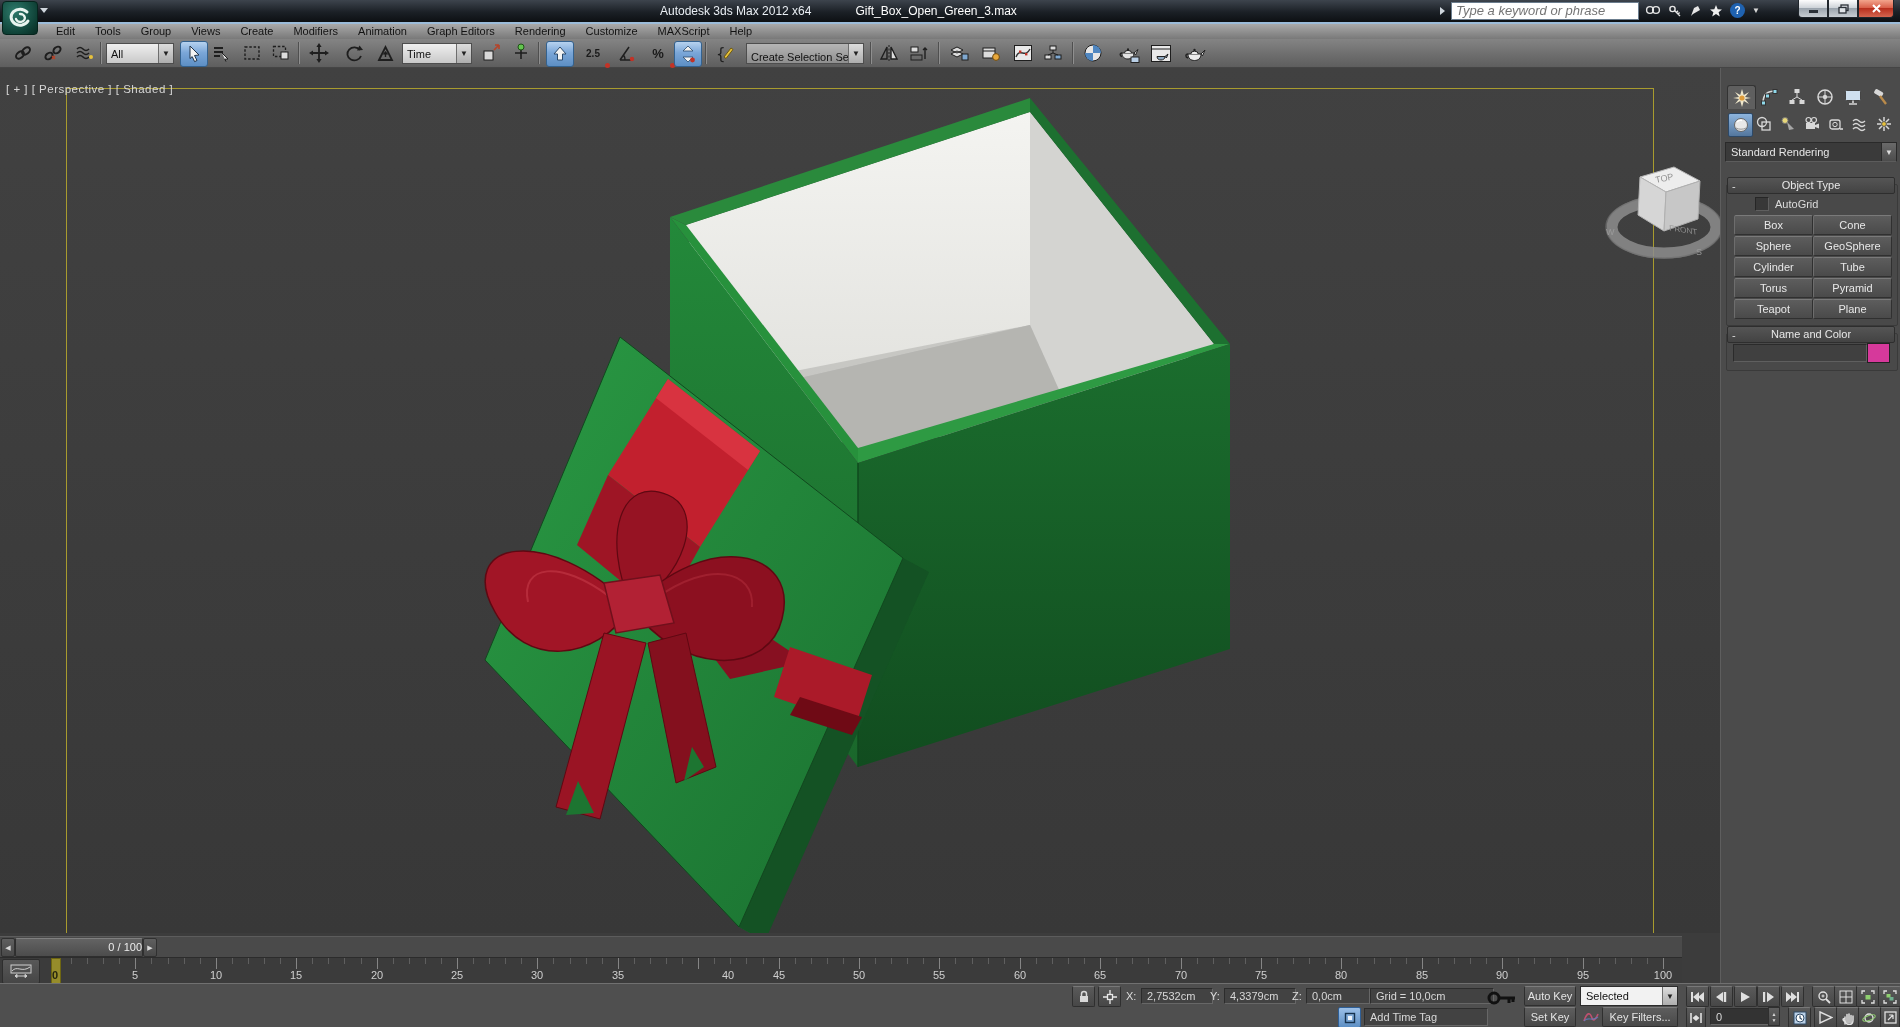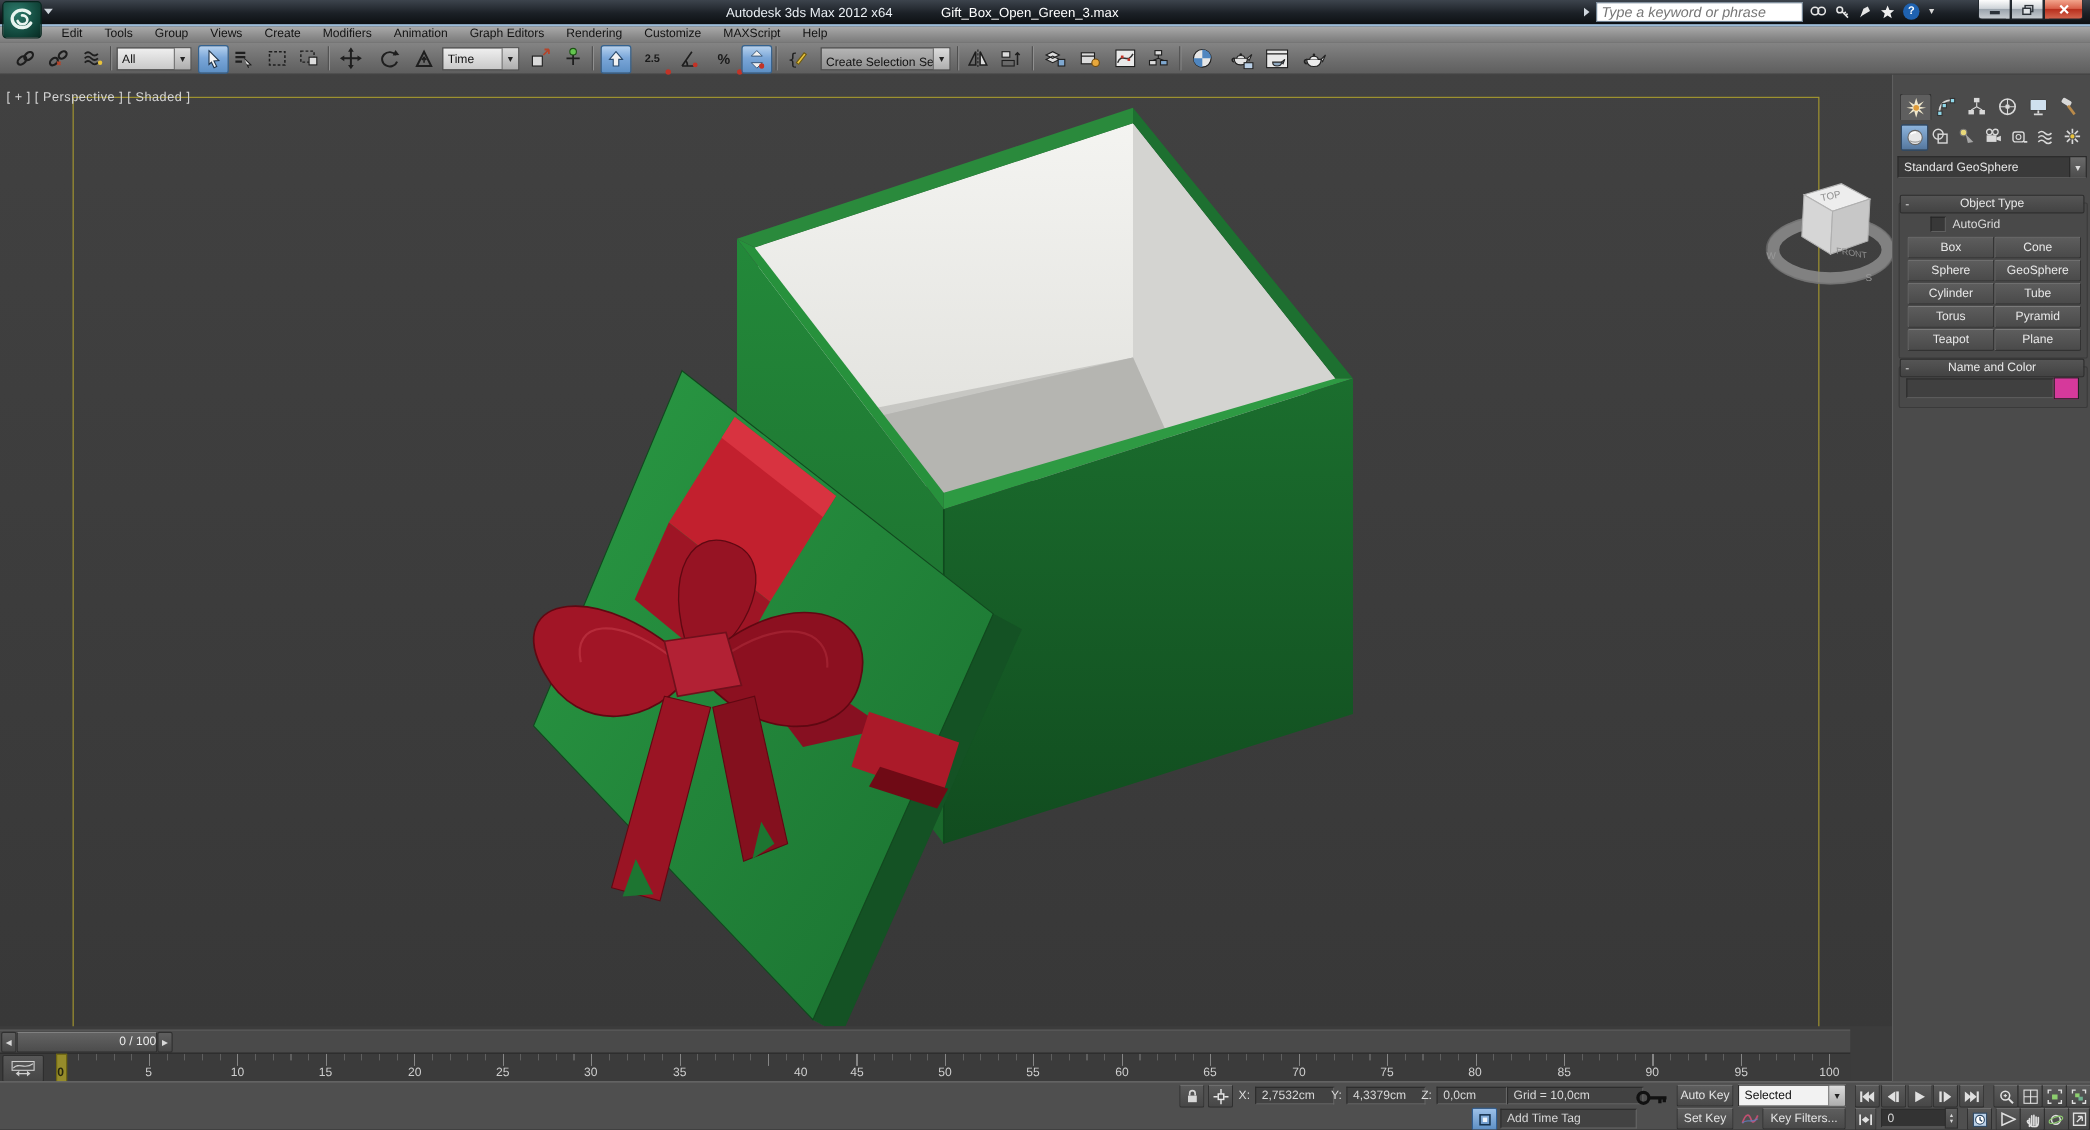--- a/index.html
+++ b/index.html
@@ -580,21 +580,21 @@
         </svg>
     </div>
     <div class="cp-cat" style="left:151px">
       <svg width="16" height="16" viewBox="0 0 16 16">
           <path d="M8 1v14 M1 8h14 M3 3l10 10 M13 3 3 13" stroke="#d8d8d8" stroke-width="1.5"></path>
           <circle cx="8" cy="8" r="2.4" fill="#e8c23c" stroke="#555"></circle>
         </svg>
     </div>
 
     <div class="abs cp-dd">
-      <span class="dd-text">Standard GeoSphere</span>
+      <span class="dd-text">Standard Rendering</span>
       <span class="dd-arrow">▼</span>
     </div>
 
     <div class="rollout-body" style="top:117px;height:140px;"></div>
     <div class="rollout-hdr" style="top:110px;">
       <span class="minus">-</span>
       <span>Object Type</span>
     </div>
     <div class="autogrid" style="top:130px;">
       <span class="chk"></span>

